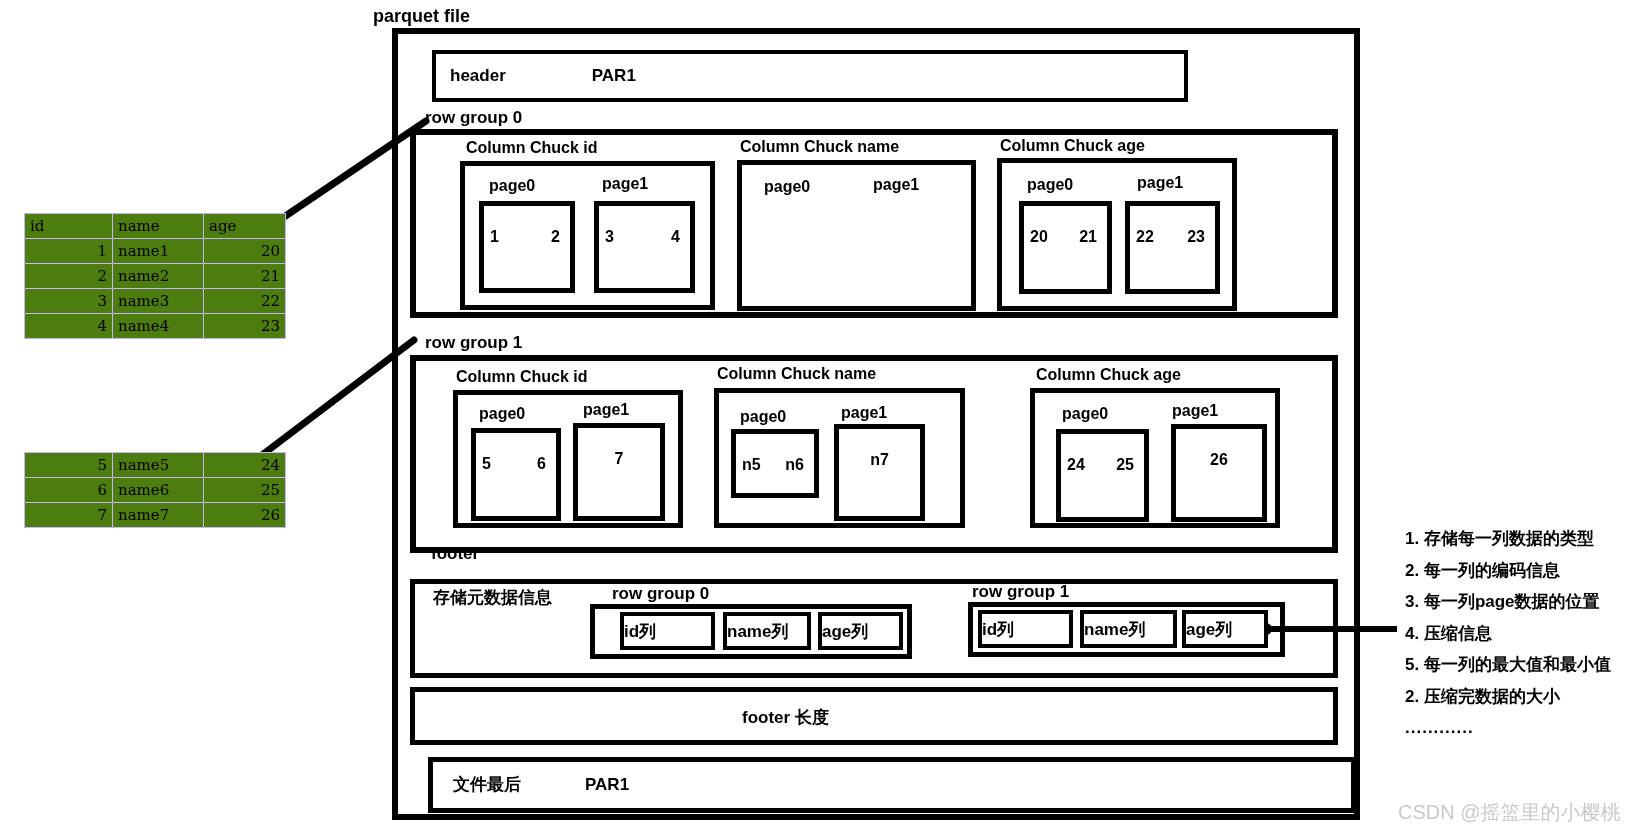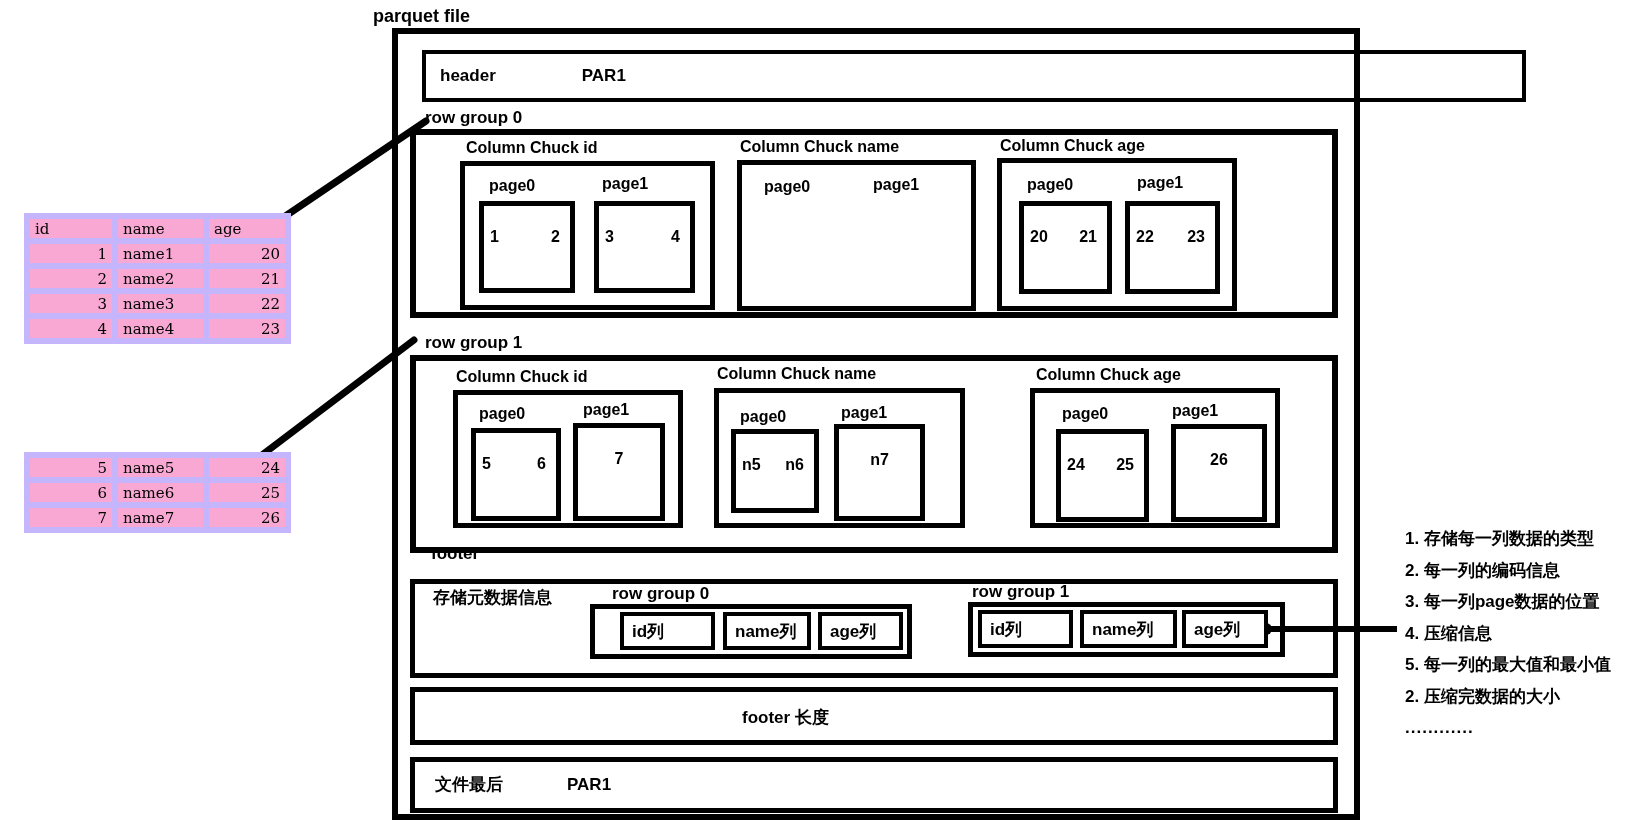--- a/index.html
+++ b/index.html
@@ -10,23 +10,23 @@
   .box{position:absolute;border:5px solid #000;background:transparent}
   .b4{border-width:4px}
   .b6{border-width:6px}
   .lbl{position:absolute;font-weight:bold;color:#000;font-size:17px;line-height:1.15;white-space:nowrap}
   .s16{font-size:16px}
   .s18{font-size:18px}
   .vals{display:flex;justify-content:space-between;padding:22px 10px 0 6px;font-weight:bold;font-size:16px;color:#000}
   .vals.center{justify-content:center;padding-left:0;padding-right:0}
   .flexrow{display:flex;align-items:center}
   .srcTable{position:absolute;border-collapse:collapse;font-family:"DejaVu Serif",serif;font-size:15px;color:#000;table-layout:fixed}
-  .srcTable td{border:6px solid #c4b5fd;height:25px;padding:0 5px;background:#f9a8d4;overflow:hidden;white-space:nowrap}
+  .srcTable td{border:1px solid #c4b5fd;height:25px;padding:0 5px;background:#4d7c0f;overflow:hidden;white-space:nowrap}
   .srcTable td.num{text-align:right}
-  .metaCell{position:absolute;border:4px solid #000;display:flex;align-items:center;padding-left:8px;font-weight:bold;font-size:17px;background:#fff}
+  .metaCell{position:absolute;border:4px solid #000;display:flex;align-items:center;font-weight:bold;font-size:17px;background:#fff}
   .note{font-weight:bold;font-size:17px;color:#000;margin-bottom:12px;white-space:nowrap;line-height:1.15}
   .note.dots{margin-top:4px;letter-spacing:1px}
   .wm{position:absolute;color:#c9c9c9;font-size:20px;white-space:nowrap;font-weight:normal}
   svg{position:absolute;left:0;top:0;pointer-events:none}
 </style>
 </head>
 <body>
 
 <div id="stage">
 
@@ -93,21 +93,21 @@
       <td class="num">7</td>
       <td>name7</td>
       <td class="num">26</td>
     </tr>
   </tbody>
     </table>
 
   <div class="lbl s18" style="left:373px;top:6px">parquet file</div>
   <div class="box b6" style="left:392px;top:28px;width:968px;height:792px"></div>
 
-  <div class="box b4 flexrow" style="left:422px;top:50px;width:1104px;height:52px">
+  <div class="box b4 flexrow" style="left:432px;top:50px;width:756px;height:52px">
     <span class="lbl" style="position:static;margin-left:14px">header</span>
     <span class="lbl" style="position:static;margin-left:86px">PAR1</span>
   </div>
 
   <div class="lbl" style="left:425px;top:108px">row group 0</div>
   <div class="box b6" style="left:410px;top:129px;width:928px;height:189px"></div>
 
   <div class="lbl s16" style="left:466px;top:139px">Column Chuck id</div>
   <div class="box" style="left:460px;top:161px;width:255px;height:149px"></div>
   <div class="lbl s16" style="left:489px;top:177px">page0</div>
@@ -163,21 +163,21 @@
   <div class="box" style="left:573px;top:423px;width:92px;height:98px">
     <div class="vals center">
       <span>7</span>
     </div>
   </div>
 
   <div class="lbl s16" style="left:717px;top:365px">Column Chuck name</div>
   <div class="box" style="left:714px;top:388px;width:251px;height:140px"></div>
   <div class="lbl s16" style="left:740px;top:408px">page0</div>
   <div class="lbl s16" style="left:841px;top:404px">page1</div>
-  <div class="box" style="left:731px;top:429px;width:88px;height:84px">
+  <div class="box" style="left:731px;top:429px;width:88px;height:69px">
     <div class="vals">
       <span>n5</span>
       <span>n6</span>
     </div>
   </div>
   <div class="box" style="left:834px;top:424px;width:91px;height:97px">
     <div class="vals center">
       <span>n7</span>
     </div>
   </div>
@@ -222,29 +222,30 @@
   <div class="metaCell" style="left:1080px;top:610px;width:97px;height:38px">
     <span>name列</span>
   </div>
   <div class="metaCell" style="left:1182px;top:610px;width:86px;height:38px">
     <span>age列</span>
   </div>
 
   <div class="box" style="left:410px;top:687px;width:928px;height:58px"></div>
   <div class="lbl" style="left:742px;top:708px">footer 长度</div>
 
-  <div class="box flexrow" style="left:410px;top:757px;width:928px;height:56px">
+  <div class="box flexrow" style="left:428px;top:757px;width:928px;height:56px">
     <span class="lbl" style="position:static;margin-left:20px">文件最后</span>
     <span class="lbl" style="position:static;margin-left:64px">PAR1</span>
   </div>
 
   <div class="abs" style="left:1405px;top:529px">
     <div class="note">1. 存储每一列数据的类型</div>
     <div class="note">2. 每一列的编码信息</div>
     <div class="note">3. 每一列page数据的位置</div>
     <div class="note">4. 压缩信息</div>
     <div class="note">5. 每一列的最大值和最小值</div>
     <div class="note">2. 压缩完数据的大小</div>
     <div class="note dots">............</div>
   </div>
 
+  <div class="wm" style="left:1398px;top:799px">CSDN @摇篮里的小樱桃</div>
 
 </div>
 
 </body></html>

